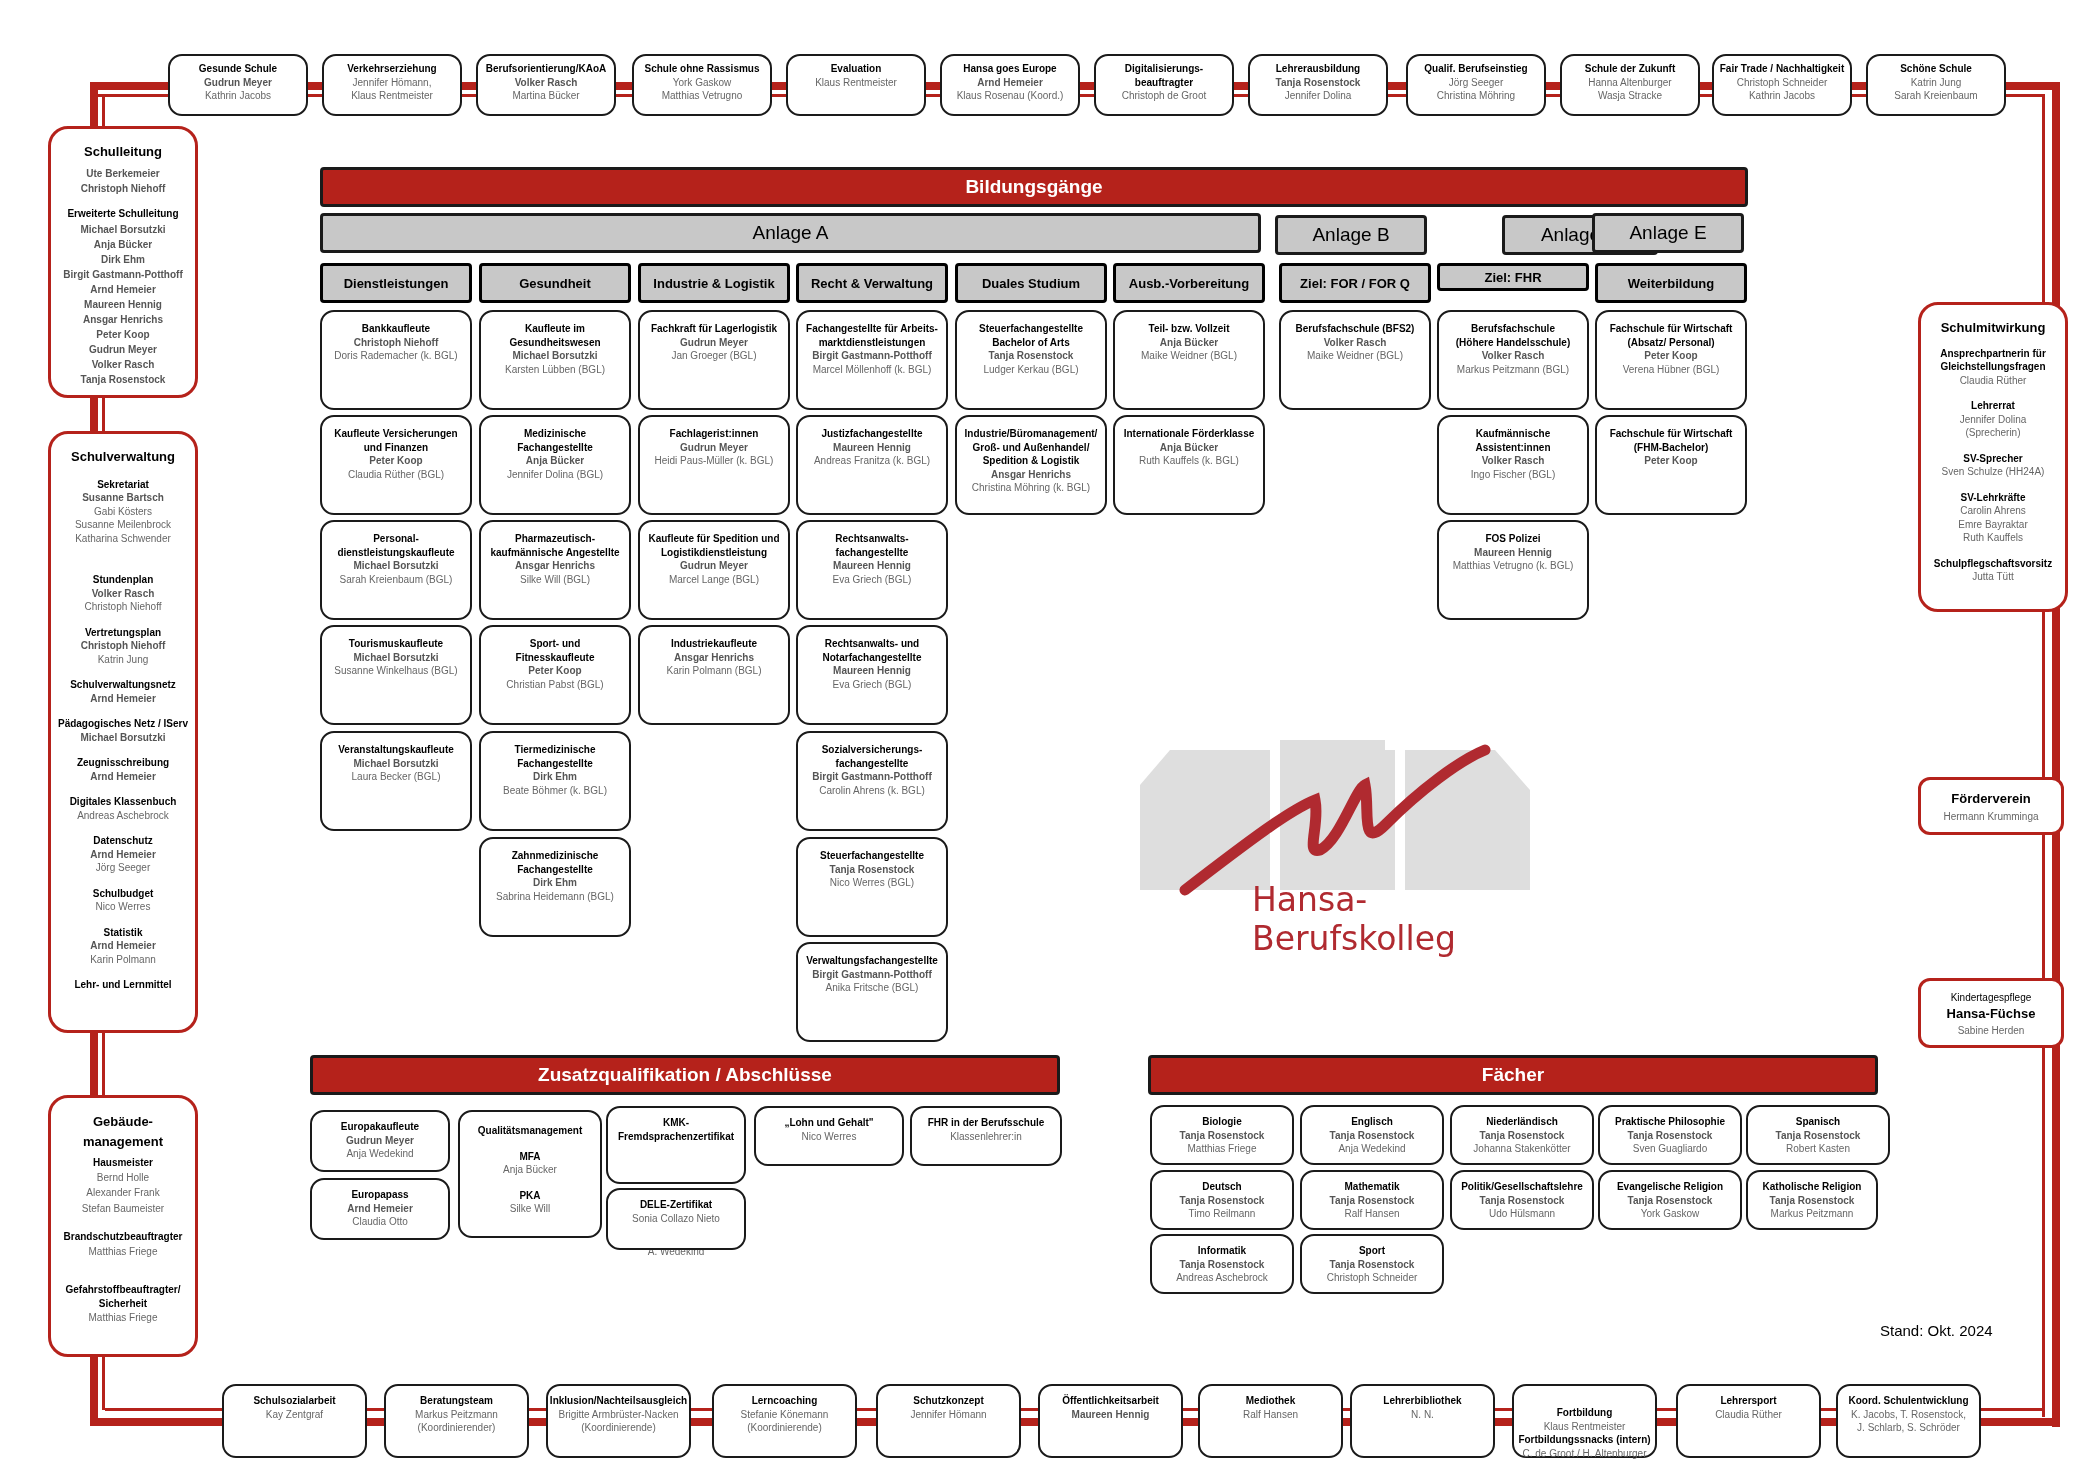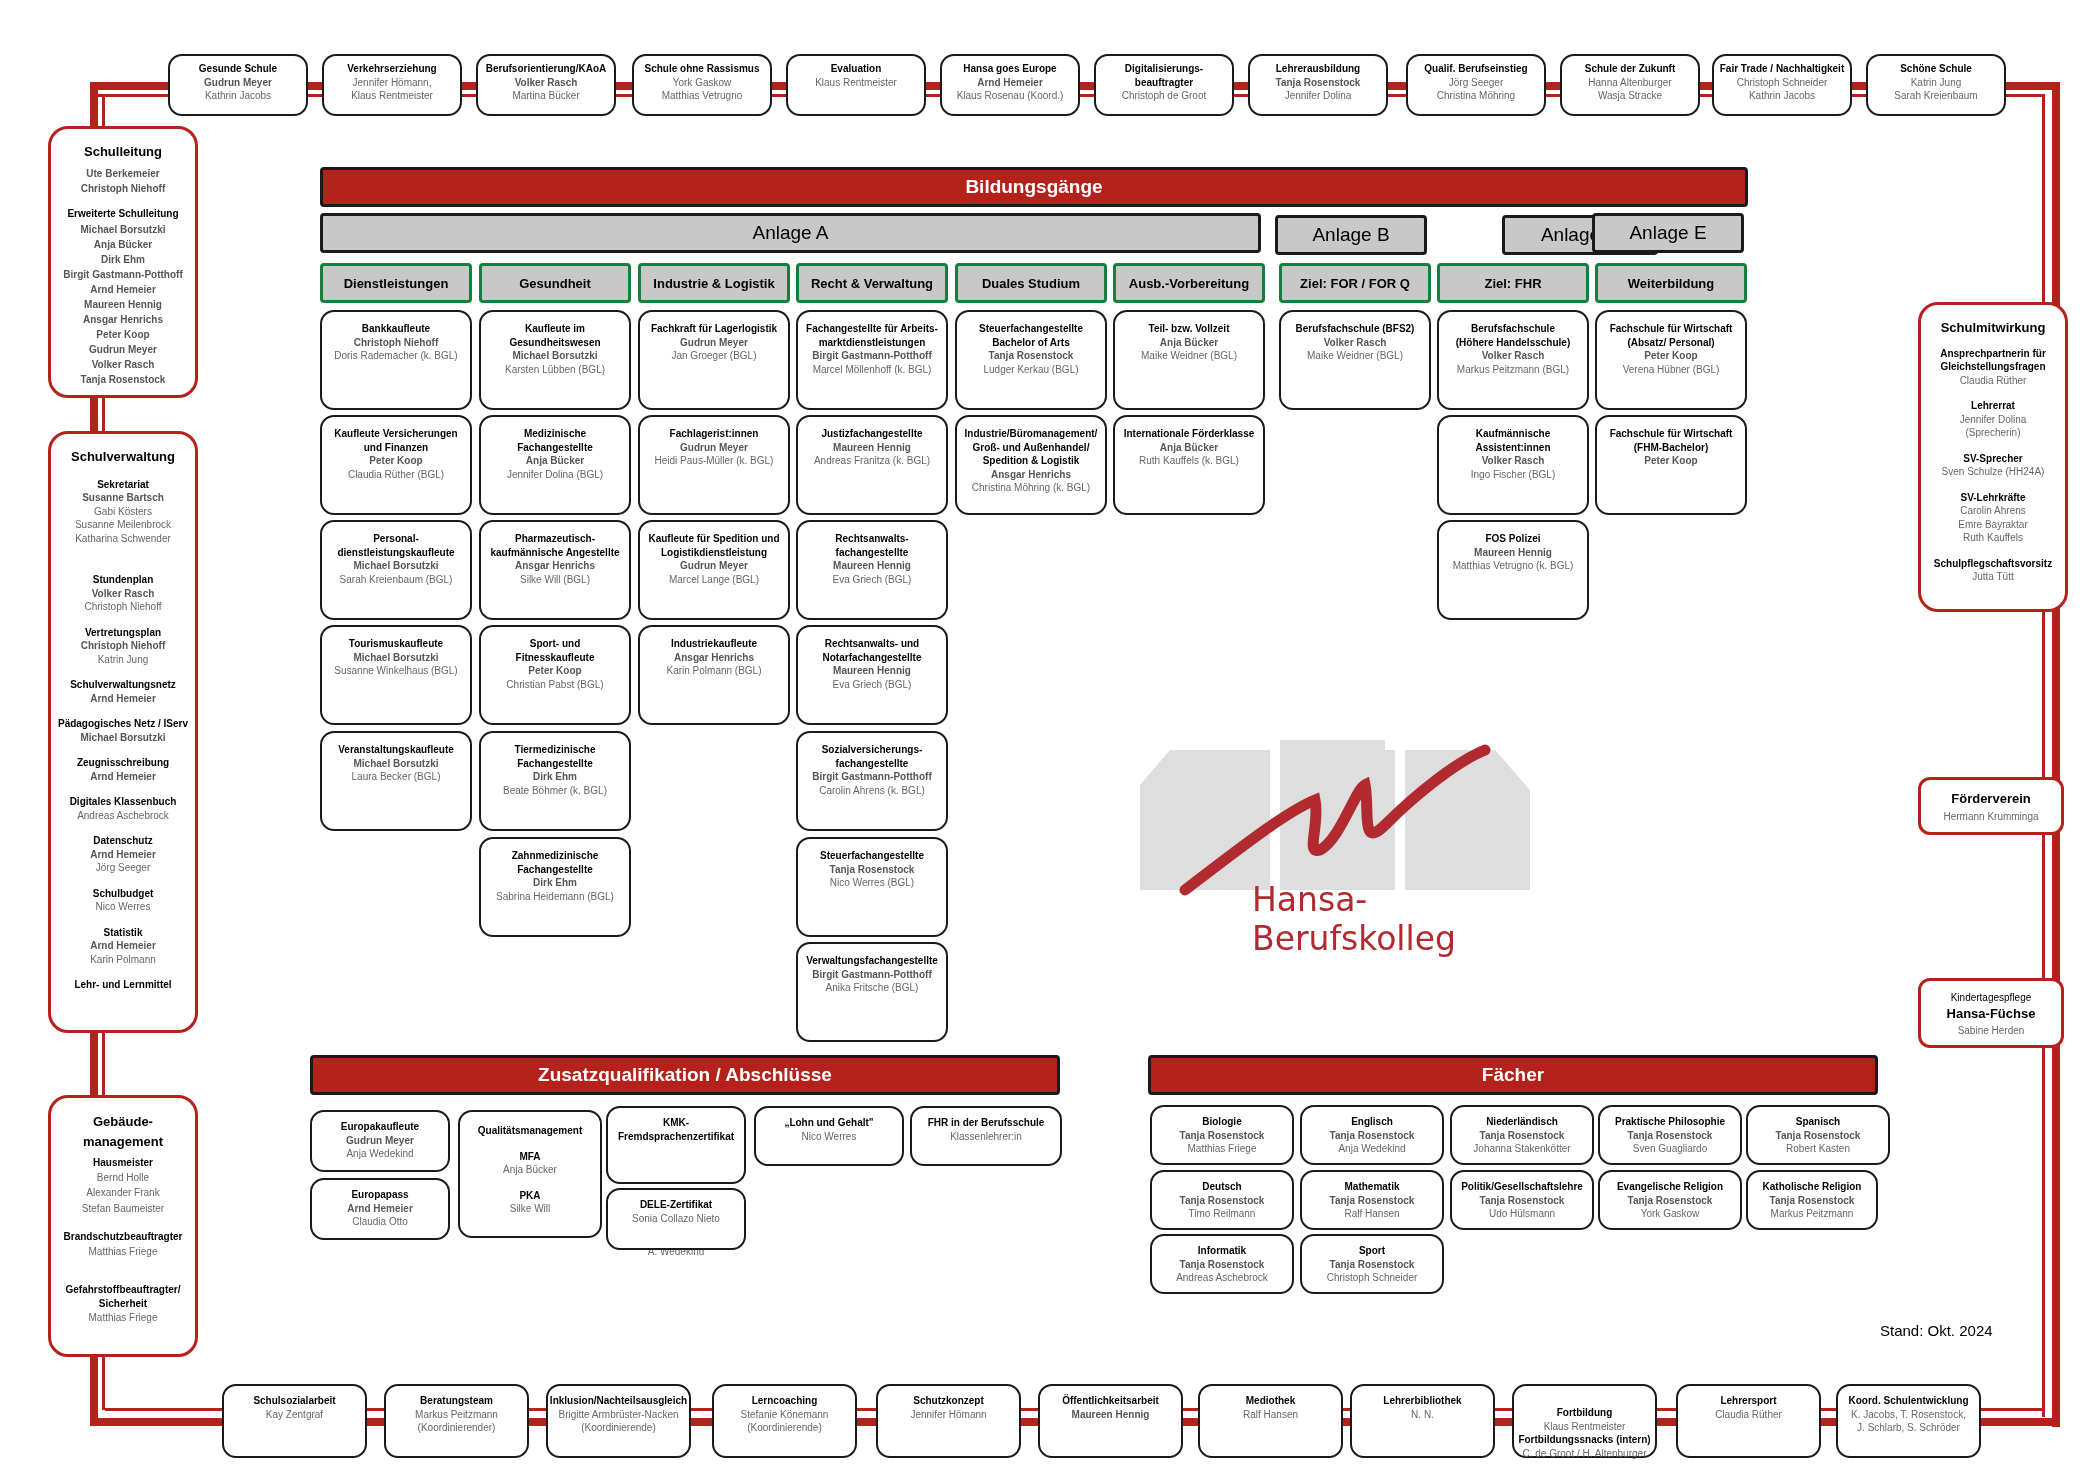--- a/index.html
+++ b/index.html
@@ -25,21 +25,21 @@
   .hdr-red {
     position: absolute; background: #b5221b; color: #fff; font-weight: bold;
     border: 3px solid #1a1a1a; border-radius: 4px; text-align: center;
     display: flex; align-items: center; justify-content: center; font-size: 19px;
   }
   .hdr-grey {
     position: absolute; background: #c8c8c8; border: 3px solid #1a1a1a; border-radius: 4px;
     display: flex; align-items: center; justify-content: center; font-size: 19px; color: #000;
   }
   .hdr-sub {
-    position: absolute; background: #c8c8c8; border: 3px solid #15803d; border-radius: 4px;
+    position: absolute; background: #c8c8c8; border: 3px solid #000000; border-radius: 4px;
     display: flex; align-items: center; justify-content: center; font-size: 13px; font-weight: bold; color: #000;
   }
   .card { font-size: 10px; }
   .logo { position: absolute; left: 1140px; top: 730px; width: 400px; height: 200px; }
   .stand { position: absolute; left: 1880px; top: 1322px; font-size: 15px; color: #000; }
 </style>
 </head>
 <body>
 
 <div class="line" style="left:90px;top:82px;width:1970px;height:8px;"></div>
@@ -316,21 +316,21 @@
 <div class="hdr-grey" style="left:1592px;top:213px;width:152px;height:40px;">Anlage E</div>
 
 <div id="col-headers">
     <div class="hdr-sub" style="left: 320px; top: 263px; width: 152px; height: 40px;">Dienstleistungen</div>
     <div class="hdr-sub" style="left: 479px; top: 263px; width: 152px; height: 40px;">Gesundheit</div>
     <div class="hdr-sub" style="left: 638px; top: 263px; width: 152px; height: 40px;">Industrie &amp; Logistik</div>
     <div class="hdr-sub" style="left: 796px; top: 263px; width: 152px; height: 40px;">Recht &amp; Verwaltung</div>
     <div class="hdr-sub" style="left: 955px; top: 263px; width: 152px; height: 40px;">Duales Studium</div>
     <div class="hdr-sub" style="left: 1113px; top: 263px; width: 152px; height: 40px;">Ausb.-Vorbereitung</div>
     <div class="hdr-sub" style="left: 1279px; top: 263px; width: 152px; height: 40px;">Ziel: FOR / FOR Q</div>
-    <div class="hdr-sub" style="left: 1437px; top: 263px; width: 152px; height: 40px;">Ziel: FHR</div>
+    <div class="hdr-sub" style="left: 1437px; top: 263px; width: 152px; height: 28px;">Ziel: FHR</div>
     <div class="hdr-sub" style="left: 1595px; top: 263px; width: 152px; height: 40px;">Weiterbildung</div>
   </div>
 <div id="bg-cards">
     <div class="box card" style="left: 320px; top: 310px; width: 152px; height: 100px; padding-top: 10px;">
       <div class="t" style="white-space: pre-line;">Bankkaufleute</div>
       <div class="l">Christoph Niehoff</div>
       <div class="p">Doris Rademacher (k. BGL)</div>
     </div>
     <div class="box card" style="left: 320px; top: 415px; width: 152px; height: 100px; padding-top: 10px;">
       <div class="t" style="white-space: pre-line;">Kaufleute Versicherungen

